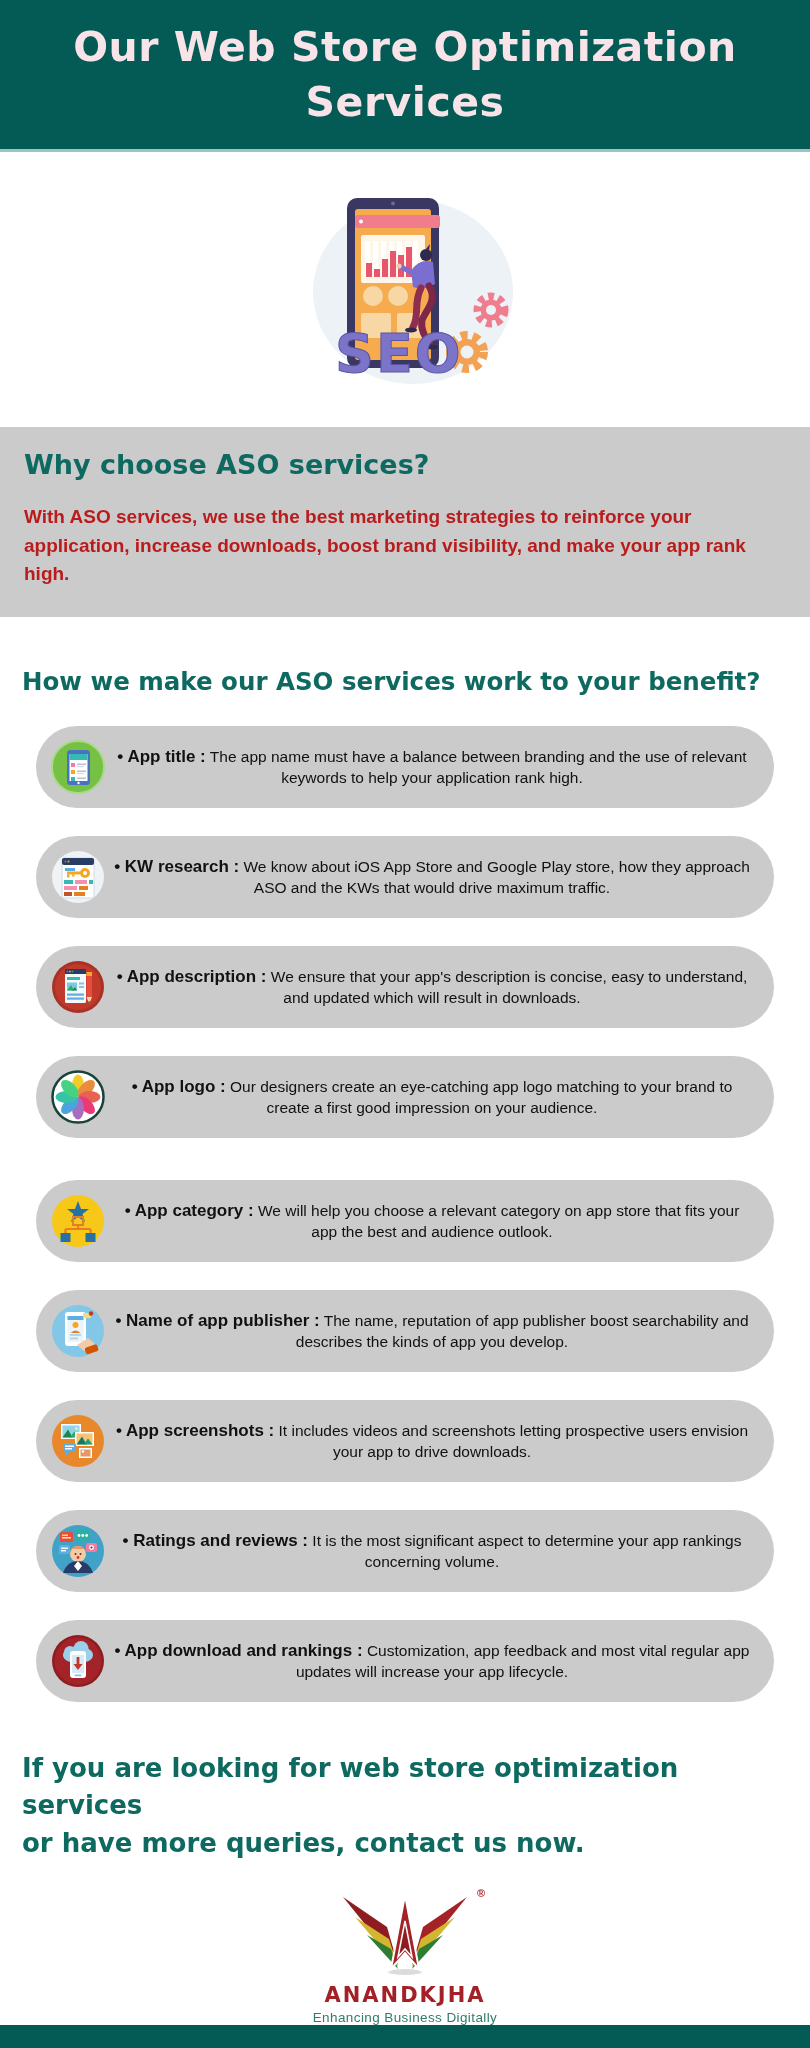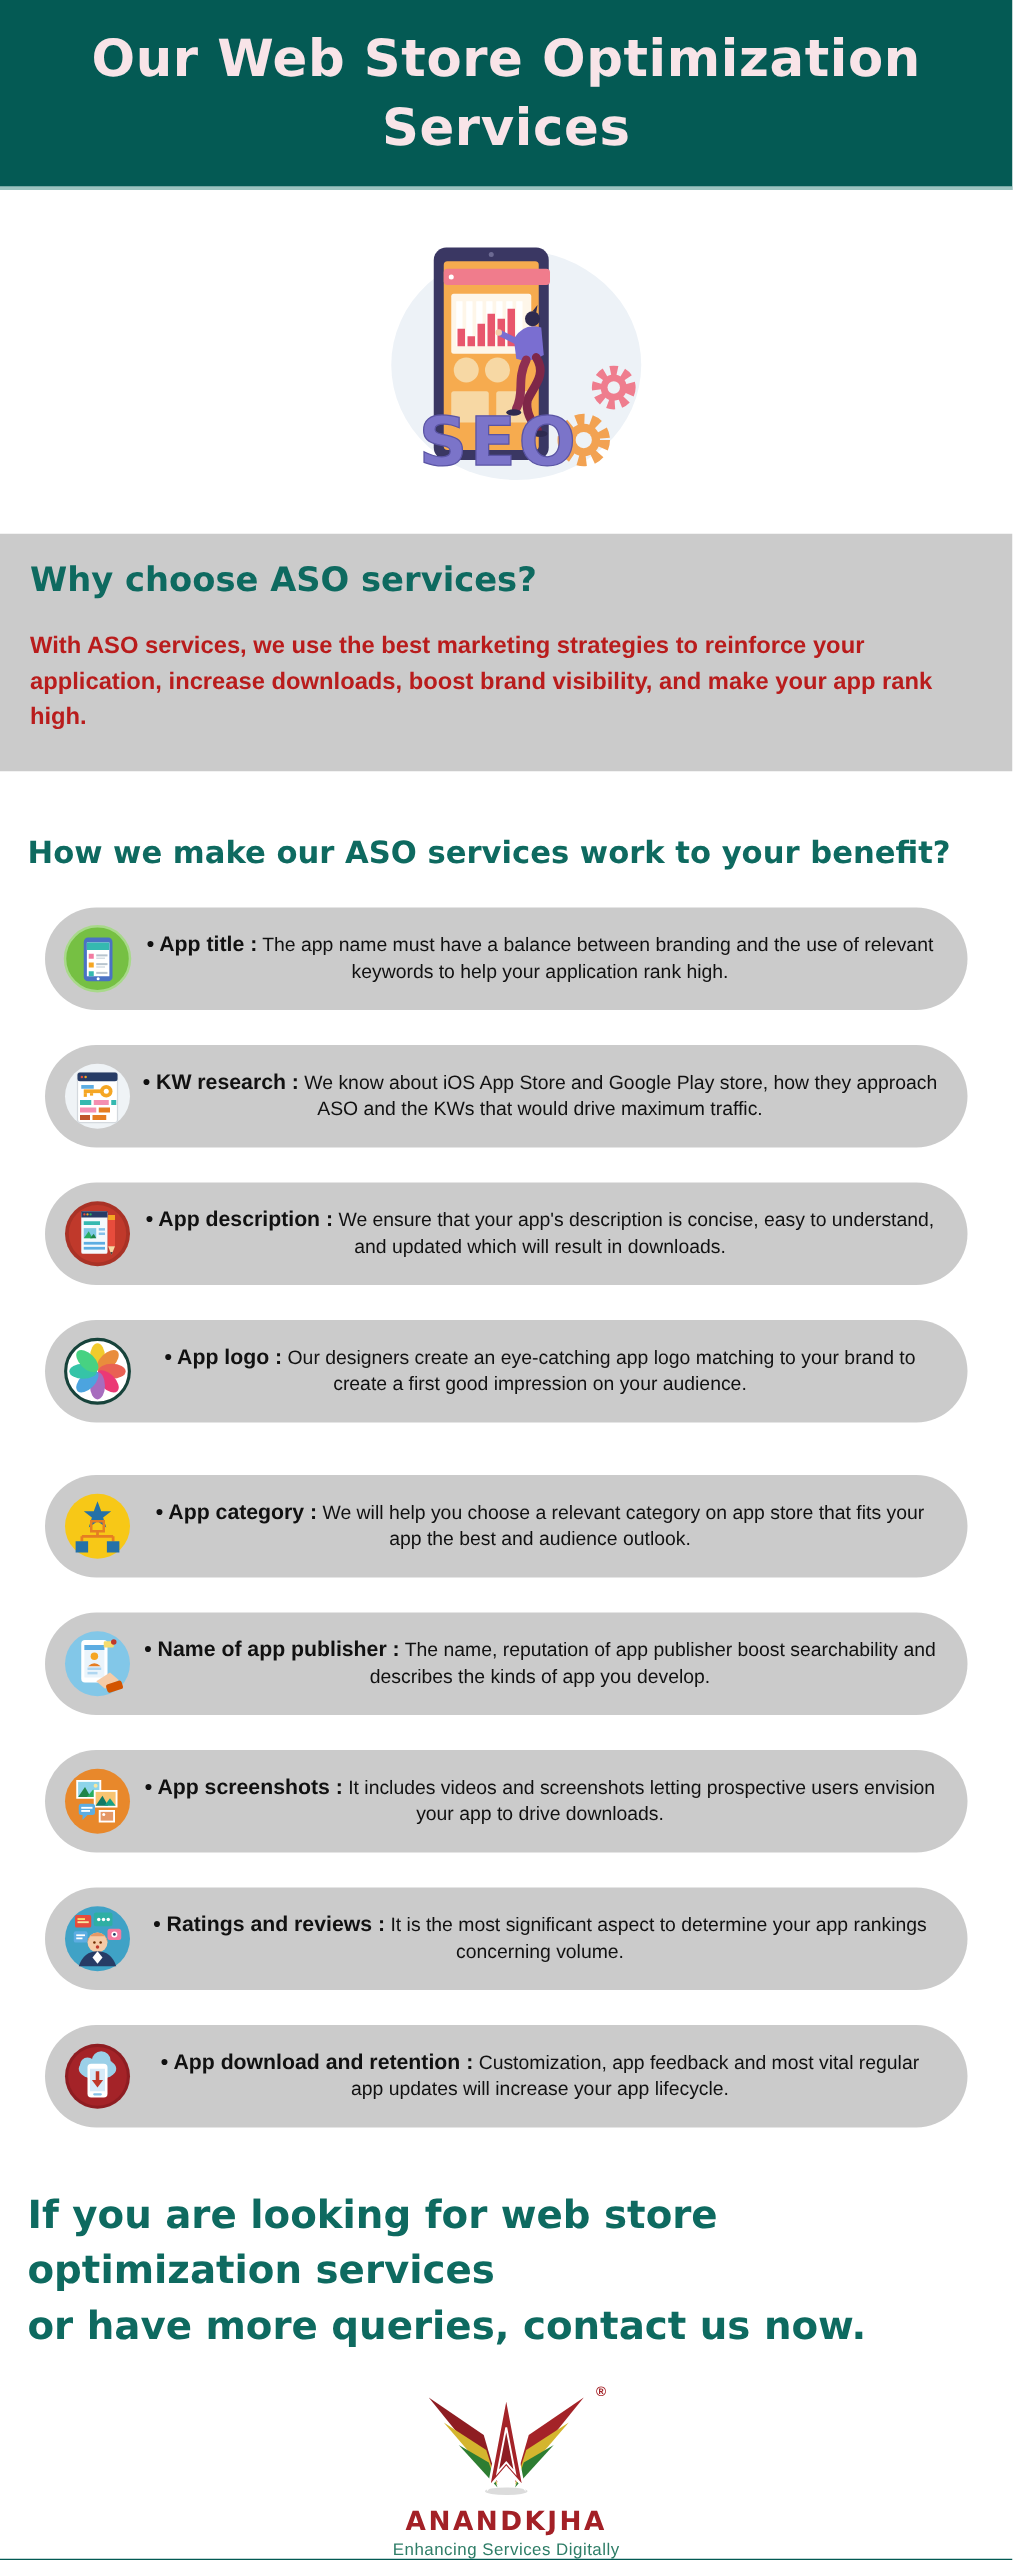--- a/index.html
+++ b/index.html
@@ -24,21 +24,21 @@
   .pills { padding:0 36px; }
   .pill { background:#CBCBCB; border-radius:44px; height:82px; display:flex; align-items:center; padding:0 24px 0 14px; }
   .pill + .pill { margin-top:28px; }
   .pill.gap-lg { margin-top:42px; }
   .pill-icon { flex:none; width:56px; height:56px; margin-right:8px; }
   .pill-icon svg { width:56px; height:56px; display:block; }
   .pill-text { flex:1; text-align:center; color:#111; font-size:15.5px; line-height:21px; }
   .pill-text b { font-size:17px; font-weight:bold; }
 
   
-  .cta { margin:48px 22px 0 22px; color:#0E6A60; font-size:31px; font-weight:bold; font-family:"DejaVu Sans", sans-serif; line-height:1.45; }
+  .cta { margin:48px 22px 0 22px; color:#0E6A60; font-size:26px; font-weight:bold; font-family:"DejaVu Sans", sans-serif; line-height:1.45; }
   .cta span { display:block; }
 
   
   .brand { text-align:center; margin-top:28px; flex:1; }
   .brand-logo { position:relative; display:inline-block; }
   .brand-logo svg { display:block; }
   .registered-mark { position:absolute; top:-4px; right:-10px; color:#A42328; font-size:11px; font-weight:bold; }
   .brand-name { color:#A32026; font-size:21px; font-weight:800; letter-spacing:2px; margin-top:2px; font-family:"DejaVu Sans", sans-serif; }
   .brand-tagline { color:#2E7D67; font-size:13.5px; margin-top:3px; letter-spacing:0.4px; }
 
@@ -313,21 +313,21 @@
           <ellipse cx="28" cy="22" rx="15" ry="8.5" fill="#9BD0E8"></ellipse>
           <circle cx="20" cy="19" r="6" fill="#9BD0E8"></circle>
             <circle cx="31" cy="15.5" r="7.5" fill="#9BD0E8"></circle>
           <rect x="20" y="18" width="16" height="27" rx="3" fill="#fff"></rect>
           <rect x="22" y="22" width="12" height="18" fill="#D6EAF8"></rect>
           <rect x="26.6" y="24" width="2.8" height="8" fill="#C0392B"></rect>
           <polygon points="23.5,31 32.5,31 28,37" fill="#C0392B"></polygon>
           <rect x="24.5" y="41.5" width="7" height="1.8" rx="0.9" fill="#85C1E9"></rect>
         </svg>
       </span>
-      <p class="pill-text"><b>• App download and retention  :</b> <span>Customization, app feedback and most vital regular app updates will increase your app lifecycle.</span></p>
+      <p class="pill-text"><b>• App download and rankings  :</b> <span>Customization, app feedback and most vital regular app updates will increase your app lifecycle.</span></p>
     </div>
 
   </div>
 
   <h2 class="cta">
     <span>If you are looking for  web store optimization services</span>
     <span>or have more queries, contact us now.</span>
   </h2>
 
   <div class="brand">
@@ -339,20 +339,20 @@
         <polygon points="63,78 32,44 56,58" fill="#2E7D32"></polygon>
         <polygon points="77,74 132,6 88,36" fill="#A42328"></polygon>
         <polygon points="77,76 120,26 86,48" fill="#D4B52E"></polygon>
         <polygon points="77,78 108,44 84,58" fill="#2E7D32"></polygon>
         <polygon points="70,4 84,78 70,62 56,78" fill="#A42328" stroke="#fff" stroke-width="2"></polygon>
         <polygon points="70,30 77,66 70,58 63,66" fill="#8E1D22" stroke="#fff" stroke-width="1.5"></polygon>
       </svg>
       <span class="registered-mark">®</span>
     </span>
     <div class="brand-name">ANANDKJHA</div>
-    <div class="brand-tagline">Enhancing Services Digitally</div>
+    <div class="brand-tagline">Enhancing Business Digitally</div>
   </div>
 
   <footer class="footer-bar">
     <span class="footer-url">www.determine.com</span>
   </footer>
 
 </div>
 
 </body></html>

